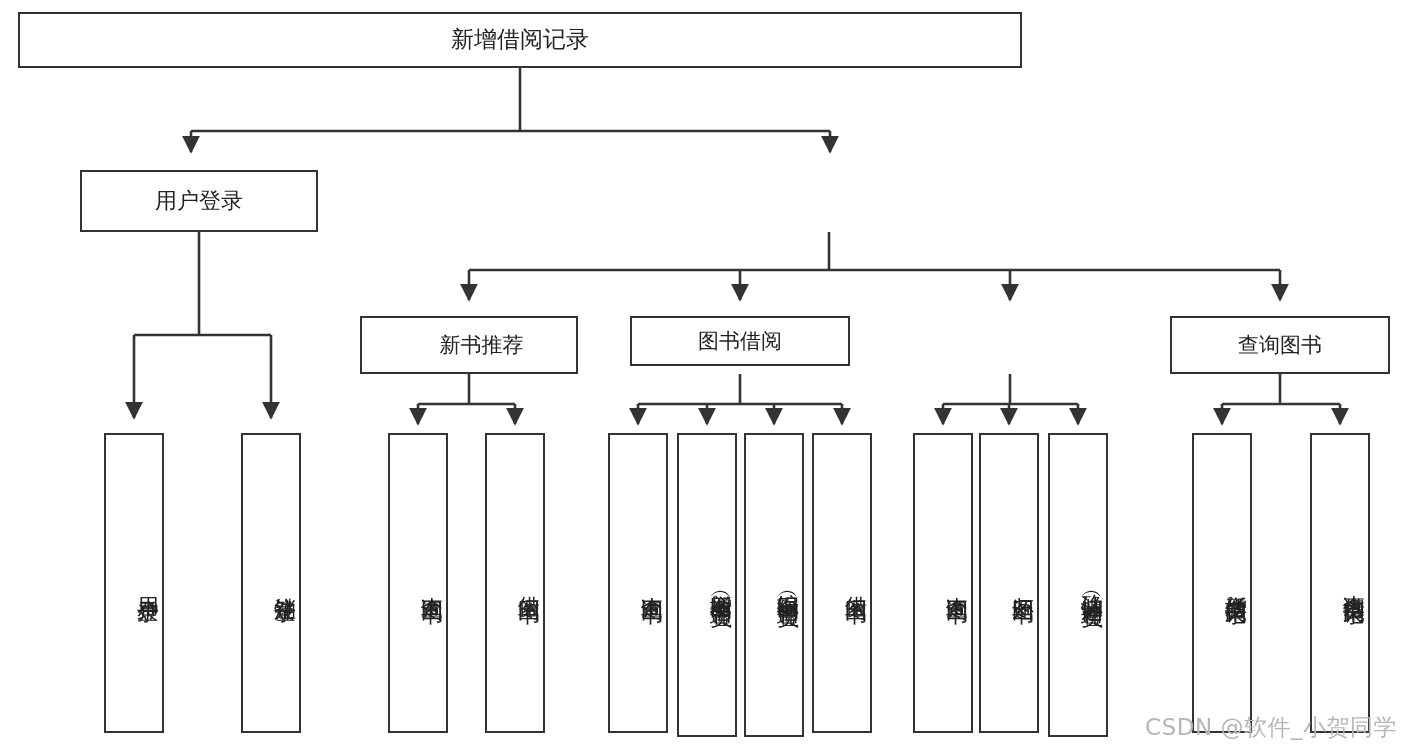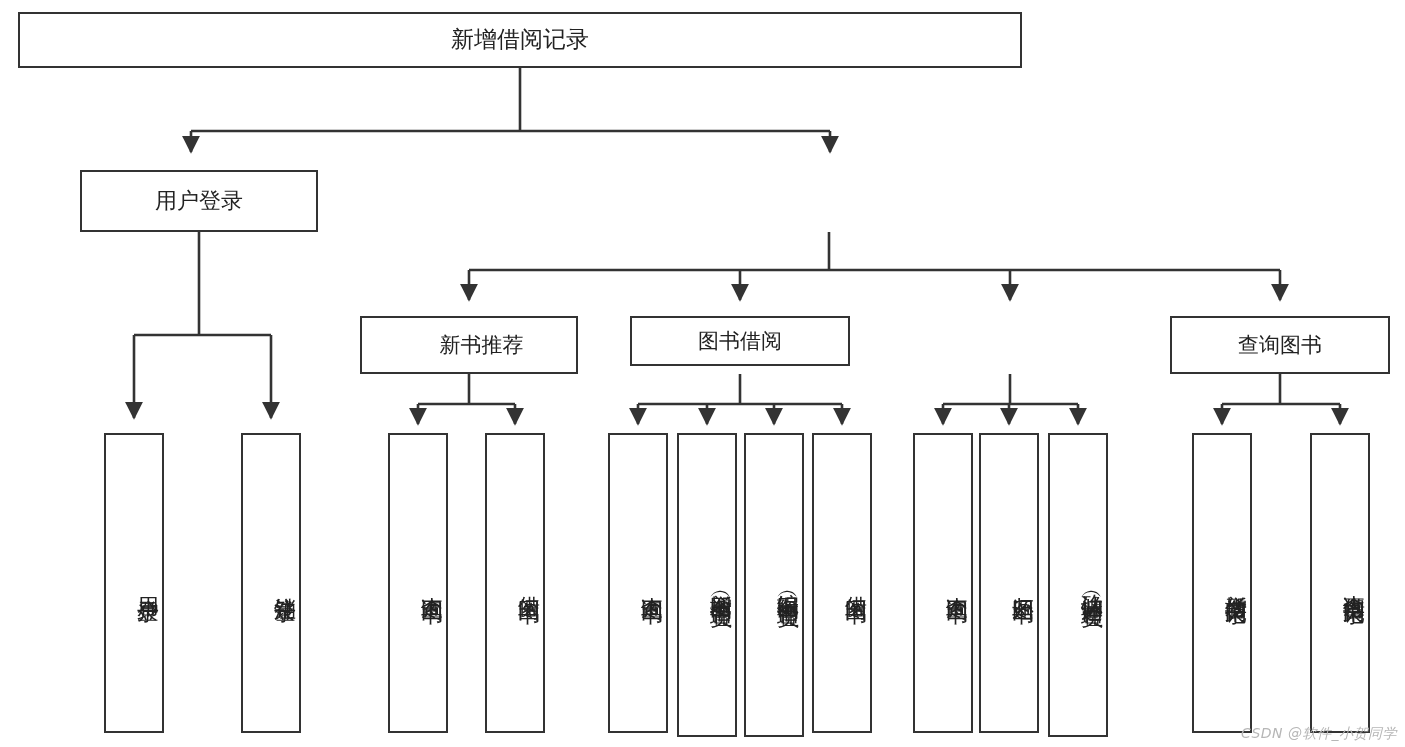--- a/index.html
+++ b/index.html
@@ -55,25 +55,24 @@
     justify-content: center;
     letter-spacing: 2px;
   }
   .leaf-label {
     display: block;
   }
   .watermark {
     position: absolute;
     right: 8px;
     bottom: 4px;
-    font-size: 14px;
+    font-size: 23px;
     color: #b6b6b6;
     white-space: nowrap;
     letter-spacing: 0.5px;
-    font-style: italic;
   }
 </style>
 </head>
 <body>
 
 <div id="canvas">
 
   <svg id="edges" viewBox="0 0 1405 747">
     <defs>
       <marker id="arrow" viewBox="0 0 10 10" refX="9" refY="5" markerWidth="7" markerHeight="7" orient="auto-start-reverse">

